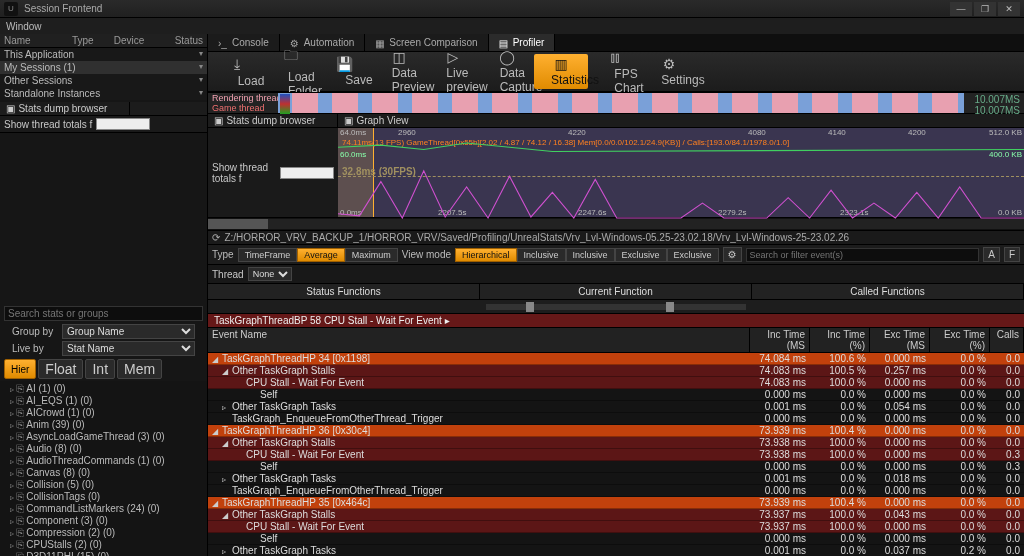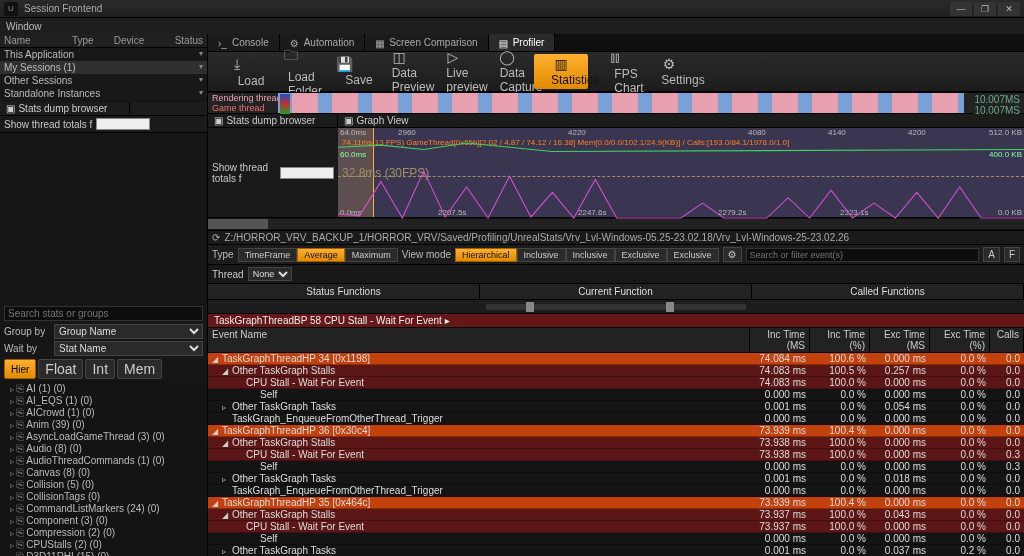--- a/index.html
+++ b/index.html
@@ -14,21 +14,21 @@
 .main { display: flex; height: calc(556px - 34px); }
 .left-pane { width: 208px; background: #161616; border-right: 1px solid #000; display: flex; flex-direction: column; }
 .sess-head { display:flex; background:#202020; border-bottom:1px solid #000; padding:1px 4px;}
 .sess-head div { color:#999; }
 .sess-col-name{width:78px;} .sess-col-type{width:48px;} .sess-col-dev{width:70px;} .sess-col-stat{flex:1;text-align:right;}
 .sess-row { padding: 1px 4px; color:#bbb; background:#181818; display:flex; justify-content:space-between; cursor:pointer;}
 .sess-row.sel{background:#303030;}
 .sess-row .chev{color:#888;font-size:8px;}
 .stats-search { margin:2px 4px; }
 .stats-search input { width:100%; background:#0d0d0d; border:1px solid #333; color:#888; padding:1px 3px; font-size:10px;}
-.gb-row{display:flex;align-items:center;margin:1px 4px;gap:4px;}
+.gb-row{display:flex;align-items:center;margin:1px 12px;gap:4px;}
 .gb-row label{width:46px;color:#bbb;}
 .gb-row select{flex:1;background:#2a2a2a;color:#ddd;border:1px solid #444;font-size:10px;}
 .btn-row{display:flex;margin:2px 4px;gap:2px;}
 .btn-o{background:linear-gradient(#ffb030,#e08b00);color:#000;border:1px solid #a06000;padding:1px 6px;font-size:10px;cursor:pointer;border-radius:2px;}
 .btn-g{background:#2a2a2a;color:#ccc;border:1px solid #444;padding:1px 6px;font-size:14px;cursor:pointer;border-radius:2px;}
 .tree{flex:1;overflow:auto;background:#141414;padding:2px 2px 2px 8px;}
 .tree-item{color:#bbb;padding:0 2px;cursor:pointer;white-space:nowrap;}
 .tree-item::before{content:"▹ ";color:#888;font-size:8px;}
 .tree-icon{color:#888;margin-right:2px;}
 .right-pane{flex:1;display:flex;flex-direction:column;background:#1a1a1a;}
@@ -51,21 +51,21 @@
 .sub-head .sh{flex:0 0 auto;padding:1px 6px;color:#ccc;display:flex;align-items:center;gap:3px;}
 .sub-head .sh:first-child{width:130px;border-right:1px solid #000;}
 .show-row{display:flex;align-items:center;padding:2px 4px;background:#1a1a1a;border-bottom:1px solid #000;}
 .show-row input[type=text]{background:#eee;border:1px solid #888;width:54px;height:12px;font-size:9px;}
 .graph{height:90px;background:#3a3550;position:relative;border-bottom:1px solid #000;}
 .graph .axis{position:absolute;color:#bbb;font-size:8px;}
 .graph svg{position:absolute;inset:0;}
 .graph .sel{position:absolute;left:0;width:36px;top:0;bottom:0;background:rgba(255,200,80,.18);border-right:1px solid #ffb030;}
 .graph .orange-line{position:absolute;left:4px;top:10px;color:#ff8020;font-size:8px;white-space:nowrap;}
 .graph .dashed{position:absolute;left:0;right:0;top:48px;border-top:1px dashed #a09060;}
-.graph .dlabel{position:absolute;left:4px;top:38px;color:#a09060;font-size:12px;}
+.graph .dlabel{position:absolute;left:4px;top:38px;color:#a09060;font-size:10px;font-weight:bold;}
 .timeline-scroll{height:12px;background:#111;display:flex;align-items:center;}
 .timeline-scroll .track{flex:1;height:10px;background:#222;position:relative;}
 .timeline-scroll .thumb{position:absolute;left:0;width:60px;top:0;bottom:0;background:#555;}
 .path-row{padding:1px 4px;background:#1a1a1a;color:#aaa;font-size:9px;white-space:nowrap;overflow:hidden;border-top:1px solid #000;border-bottom:1px solid #000;display:flex;align-items:center;gap:4px;}
 .filter-row{display:flex;align-items:center;gap:4px;padding:2px 4px;background:#1c1c1c;border-bottom:1px solid #000;}
 .filter-row .lbl{color:#bbb;}
 .filter-row .seg{display:flex;gap:0;}
 .filter-row .seg .b{padding:1px 6px;background:#2a2a2a;border:1px solid #444;color:#ccc;cursor:pointer;font-size:9px;}
 .filter-row .seg .b.active{background:linear-gradient(#ffb030,#e08b00);color:#111;border-color:#a06000;}
 .filter-row input.search{background:#0d0d0d;border:1px solid #333;color:#888;padding:1px 3px;font-size:9px;flex:1;min-width:80px;}
@@ -149,21 +149,21 @@
     <div style="flex:1"></div>
 
     <div class="stats-search">
       <input placeholder="Search stats or groups" style="">
     </div>
     <div class="gb-row">
       <label>Group by</label>
       <select><option>Group Name</option></select>
     </div>
     <div class="gb-row">
-      <label>Wait by</label>
+      <label>Live by</label>
       <select><option>Stat Name</option></select>
     </div>
     <div class="btn-row">
       <button class="btn-o">Hier</button>
       <button class="btn-g">Float</button>
       <button class="btn-g">Int</button>
       <button class="btn-g">Mem</button>
     </div>
     <div class="tree" id="stat-tree">
         <div class="tree-item"><span class="tree-icon">⎘</span>AI (1) (0)</div>

